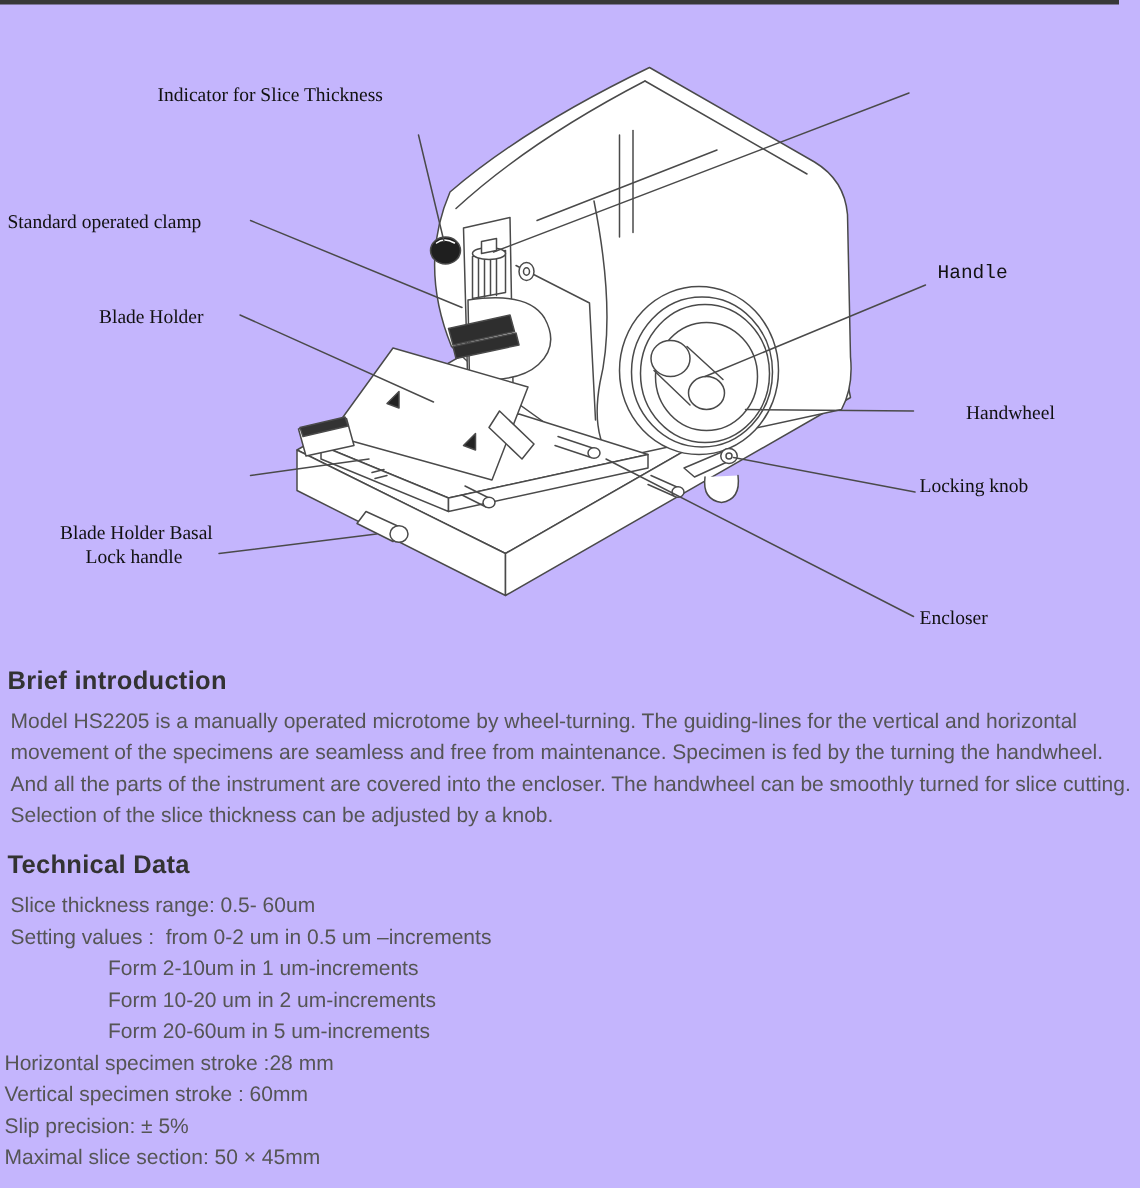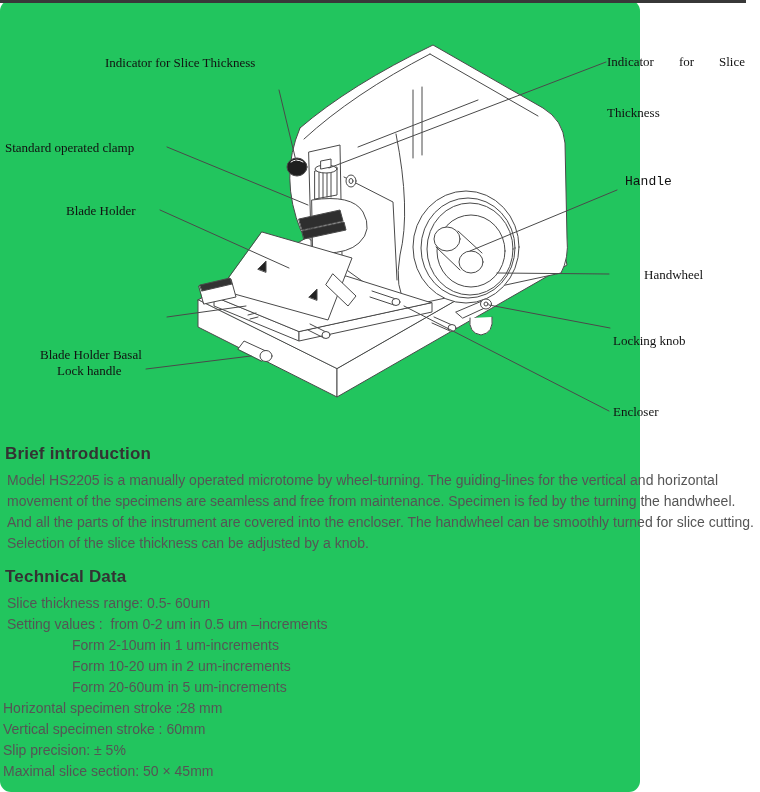--- a/index.html
+++ b/index.html
@@ -1,36 +1,36 @@
 <!DOCTYPE html>
 <html><head>
 <meta charset="utf-8">
 <style>
   html,body{margin:0;padding:0;background:#fff;}
   body{width:760px;height:792px;overflow:hidden;position:relative;
        font-family:"Liberation Sans", sans-serif;}
-  .page{position:absolute;top:0;left:0;width:640px;height:792px;background:#22c55e;border-radius:11px;}
+  .page{position:absolute;top:0;left:0;width:760px;height:792px;background:#c4b5fd;}
   .top-bar{position:absolute;top:0;left:0;width:746px;height:3px;background:#383838;}
 
   .diagram{position:absolute;top:0;left:0;width:760px;height:432px;}
   .diagram svg{position:absolute;top:0;left:0;}
 
   .dlabel{position:absolute;font-family:"Liberation Serif", serif;font-size:13px;
           color:#111;white-space:pre;line-height:15px;}
   .lbl-ind-left{left:105px;top:55px;}
   .lbl-ind-right{left:607px;top:24px;width:138px;}
   .lbl-ind-right .row1{display:flex;justify-content:space-between;}
   .lbl-ind-right .row2{margin-top:6px;}
   .lbl-clamp{left:5px;top:140px;}
   .lbl-bholder{left:66px;top:203px;}
   .lbl-bbasal{left:40px;top:310px;margin-top:37px;}
   .lbl-lockhandle{left:57px;top:363px;}
   .lbl-handle{left:625px;top:174px;font-family:Liberation Mono, monospace;}
   .lbl-handwheel{left:611px;top:267px;margin-left:33px;}
-  .lbl-lockknob{left:613px;top:333px;}
+  .lbl-lockknob{left:613px;top:316px;}
   .lbl-encloser{left:613px;top:404px;}
 
   .section{position:absolute;left:0;width:830px;}
   .sec-intro{top:444px;}
   .sec-tech{top:567px;}
   .sec-head{font-size:17px;font-weight:bold;color:#333;padding-left:5px;
             margin:0 0 6px 0;letter-spacing:.2px;}
   .bodyline{font-size:14px;color:#555;line-height:21px;white-space:pre;}
   .ind-a{padding-left:7px;}
   .ind-b{padding-left:72px;}
@@ -138,28 +138,20 @@
         <line x1="146" y1="369" x2="251" y2="356"></line>
         <line x1="617" y1="190" x2="470" y2="251"></line>
         <line x1="609" y1="274" x2="497" y2="273"></line>
         <line x1="610" y1="328" x2="489" y2="305"></line>
         <line x1="609" y1="411" x2="404" y2="306"></line>
       </g>
     </svg>
 
     <div class="dlabel lbl-ind-left">Indicator for Slice Thickness</div>
 
-    <div class="dlabel lbl-ind-right">
-      <div class="row1">
-        <span>Indicator</span>
-        <span>for</span>
-        <span>Slice</span>
-      </div>
-      <div class="row2">Thickness</div>
-    </div>
 
     <div class="dlabel lbl-clamp">Standard operated clamp</div>
     <div class="dlabel lbl-bholder">Blade Holder</div>
     <div class="dlabel lbl-bbasal">Blade Holder Basal</div>
     <div class="dlabel lbl-lockhandle">Lock handle</div>
     <div class="dlabel lbl-handle">Handle</div>
     <div class="dlabel lbl-handwheel">Handwheel</div>
     <div class="dlabel lbl-lockknob">Locking knob</div>
     <div class="dlabel lbl-encloser">Encloser</div>
   </div>

